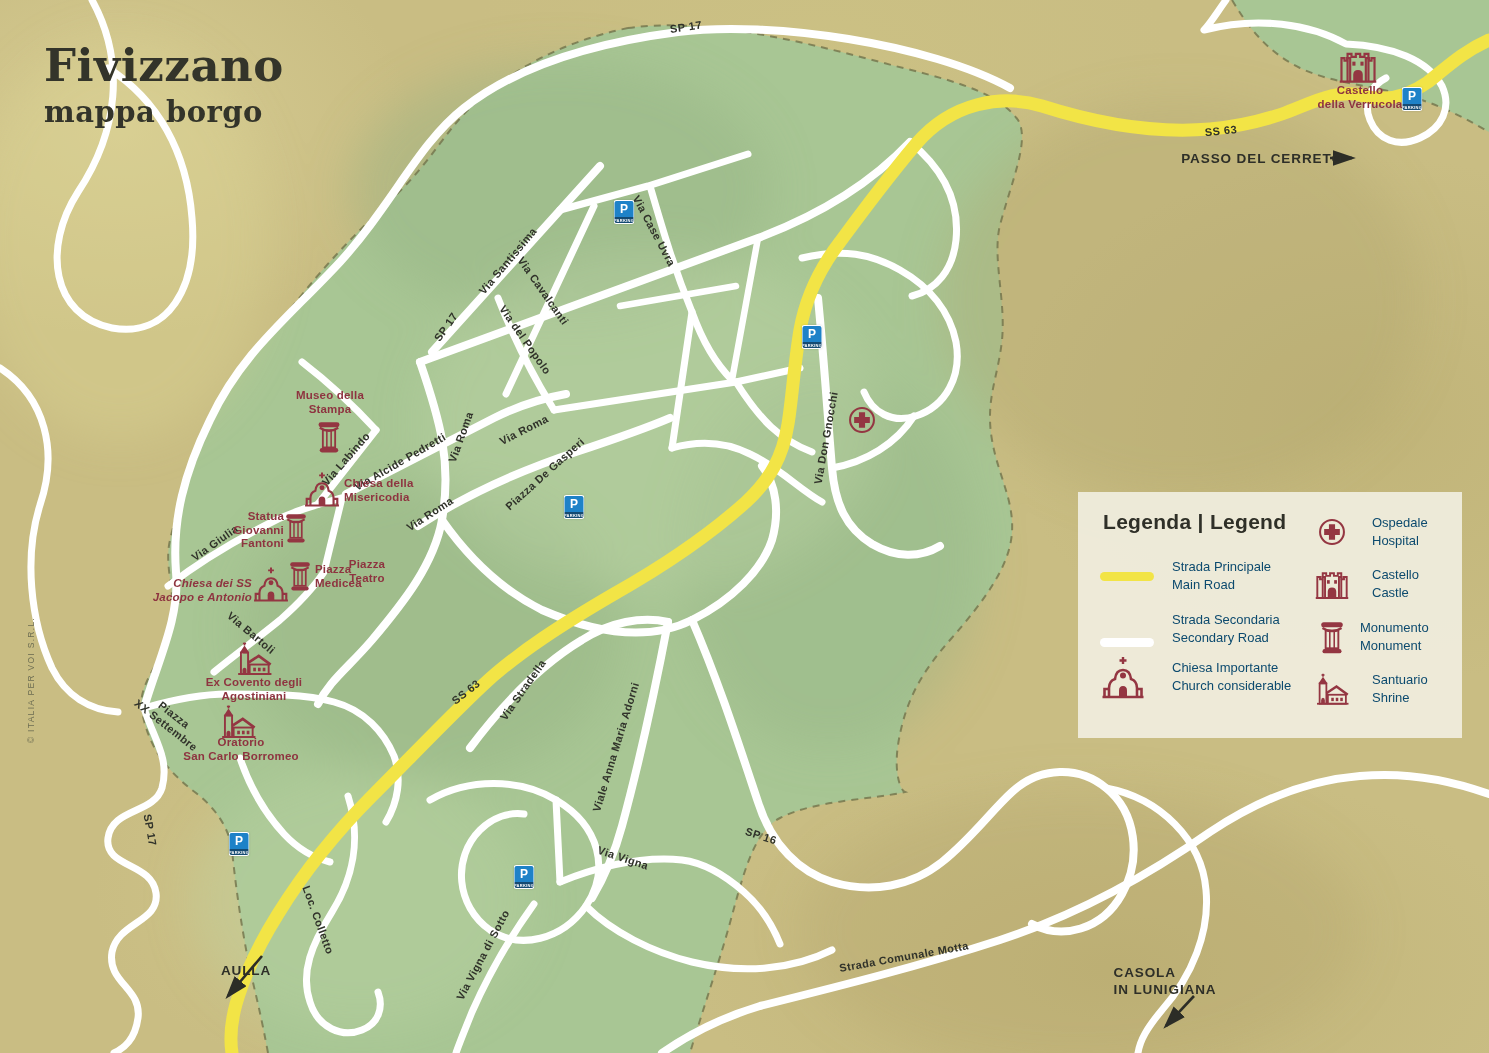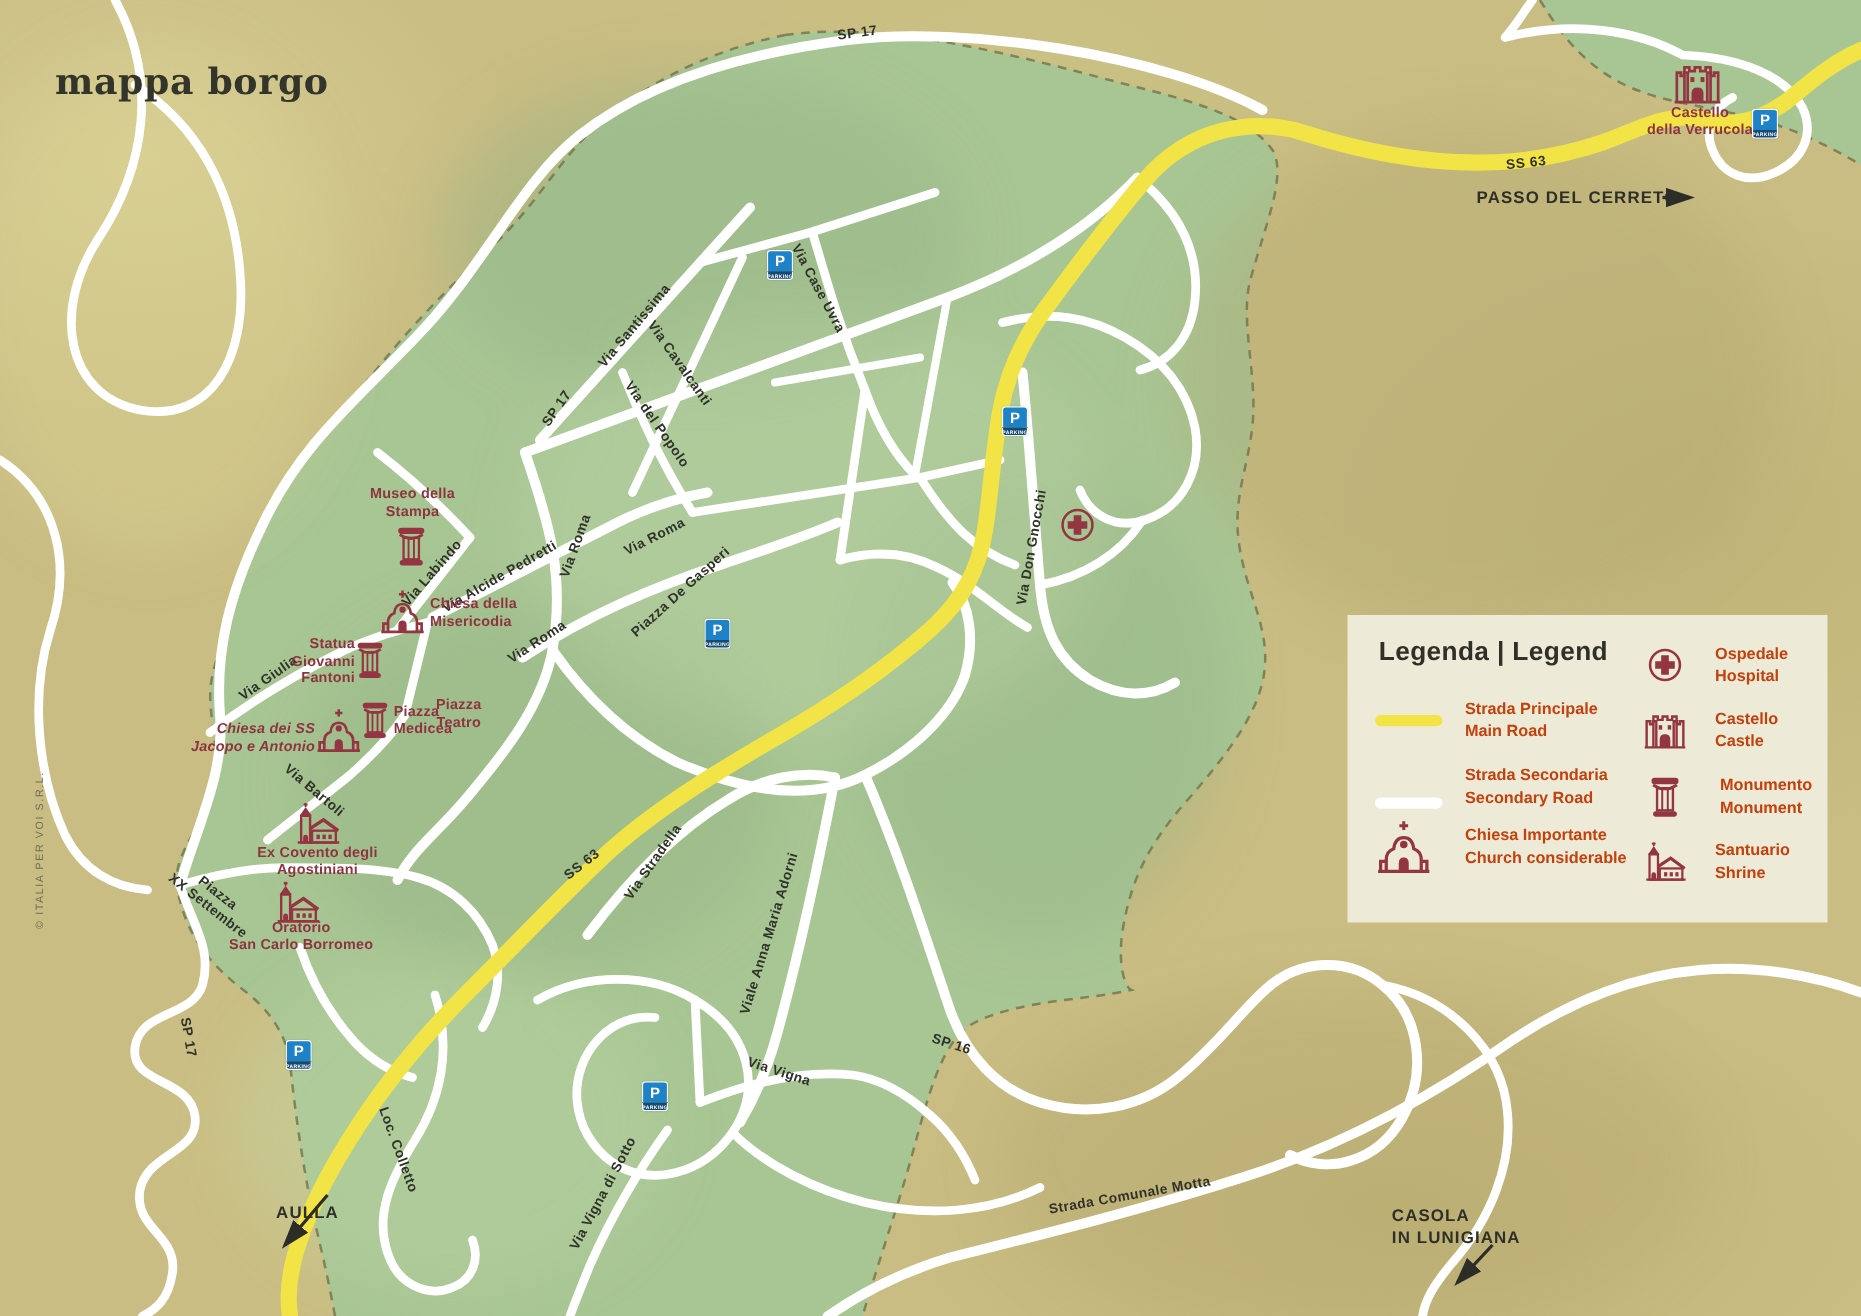--- a/index.html
+++ b/index.html
@@ -49,21 +49,21 @@
     position:absolute;left:31px;top:680px;transform:translate(-50%,-50%) rotate(-90deg);
     font-size:8.5px;color:#6d6d52;letter-spacing:1.3px;white-space:nowrap;
   }
   
   .legend{
     position:absolute;left:1078px;top:492px;width:384px;height:246px;
     background:rgba(238,235,219,.97);color:#4a4b3e;
   }
   .legend-title{position:absolute;left:25px;top:18px;font-size:21px;font-weight:700;color:#2f3028;letter-spacing:.3px;}
   .lrow{position:absolute;display:flex;align-items:center;}
-  .ltxt{font-size:13px;font-weight:700;line-height:1.4;color:#c2410c;}
+  .ltxt{font-size:13px;font-weight:400;line-height:1.4;color:#0c4a6e;}
   .swatch{width:54px;height:9px;border-radius:5px;flex:none;}
   .swatch.main-road{background:#f2e446;}
   .swatch.sec-road{background:#ffffff;}
   .licon{flex:none;color:#943642;display:flex;align-items:center;justify-content:center;}
 </style>
 </head>
 <body>
 
 <div class="map">
 
@@ -310,20 +310,21 @@
         <div class="pbox">P</div>
         <div class="pstrip">PARKING</div>
       </div>
       <div class="dir" style="left: 1262px; top: 159px; transform: translate(-50%, -50%);">PASSO DEL CERRETO</div>
       <div class="dir" style="left: 246px; top: 971px; transform: translate(-50%, -50%);">AULLA</div>
       <div class="dir" style="left: 1165px; top: 982px; transform: translate(-50%, -50%);">CASOLA
 IN LUNIGIANA</div>
     </div>
 
   <div class="title">
+    <div class="title-main">Fivizzano</div>
     <div class="title-sub">mappa borgo</div>
   </div>
 
   <div class="copyright">© ITALIA PER VOI S.R.L.</div>
 
   <div class="legend">
     <div class="legend-title">Legenda | Legend</div>
 
     <div class="lrow" style="left:22px;top:66px;">
       <span class="swatch main-road"></span>
@@ -372,21 +373,21 @@
         <div>Castello</div>
         <div>Castle</div>
       </div>
     </div>
     <div class="lrow" style="left:236px;top:127px;">
       <span class="licon" style="width:36px;">
         <svg width="28" height="33">
             <use href="#i-monument" width="28" height="33"></use>
           </svg>
       </span>
-      <div class="ltxt" style="margin-left:26px;">
+      <div class="ltxt" style="margin-left:10px;">
         <div>Monumento</div>
         <div>Monument</div>
       </div>
     </div>
     <div class="lrow" style="left:236px;top:179px;">
       <span class="licon" style="width:36px;">
         <svg width="36" height="33">
             <use href="#i-shrine" width="36" height="33"></use>
           </svg>
       </span>

